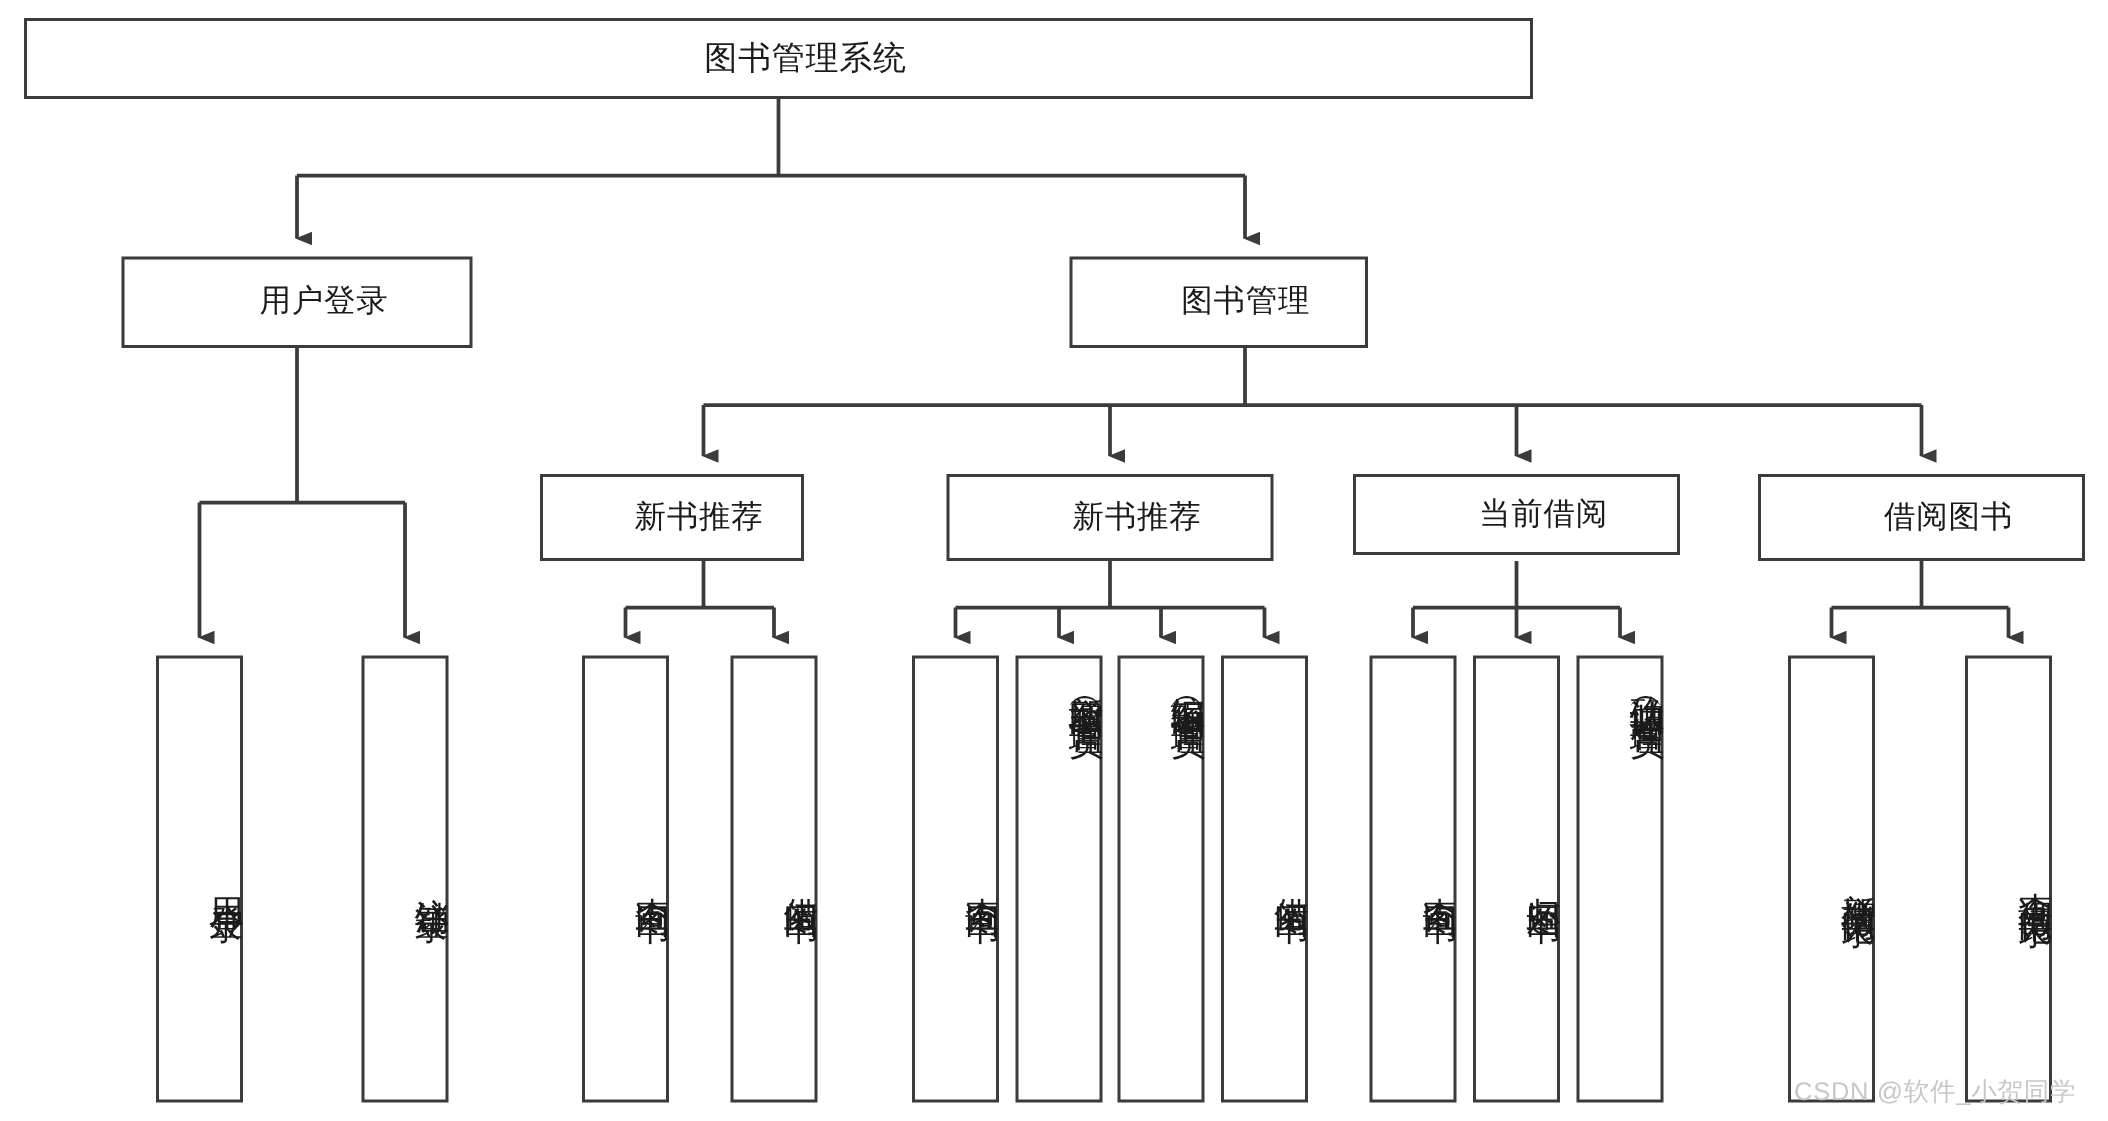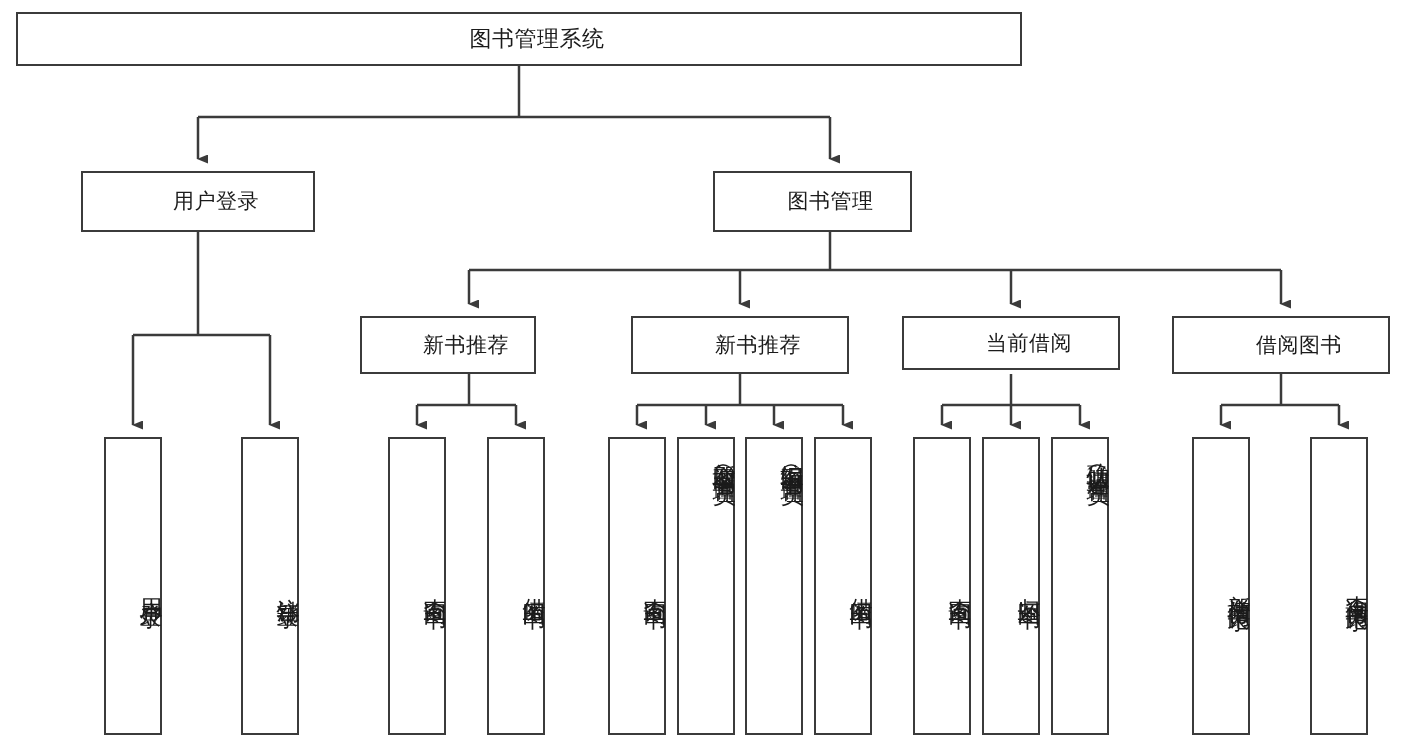--- a/index.html
+++ b/index.html
@@ -180,14 +180,15 @@
         <span class="label">确认归还（管理员）</span>
       </div>
       <div class="node vert centerfill" style="left: 1192px; top: 437px; width: 58px; height: 298px;">
         <span class="label">新增借阅记录</span>
       </div>
       <div class="node vert centerfill" style="left: 1310px; top: 437px; width: 58px; height: 298px;">
         <span class="label">查询借阅记录</span>
       </div>
     </div>
 
+  <div id="watermark" style="left: 1196px; top: 716px; color: rgb(199, 199, 199);">CSDN @软件_小贺同学</div>
 
 </div>
 
 </body></html>

